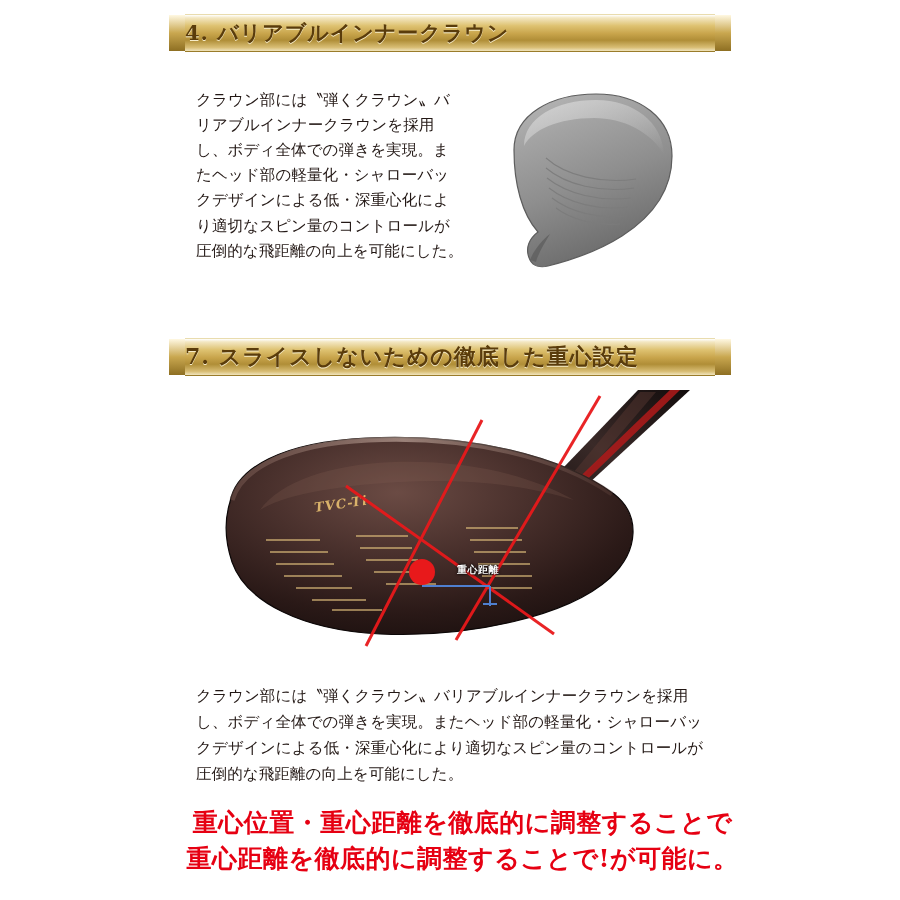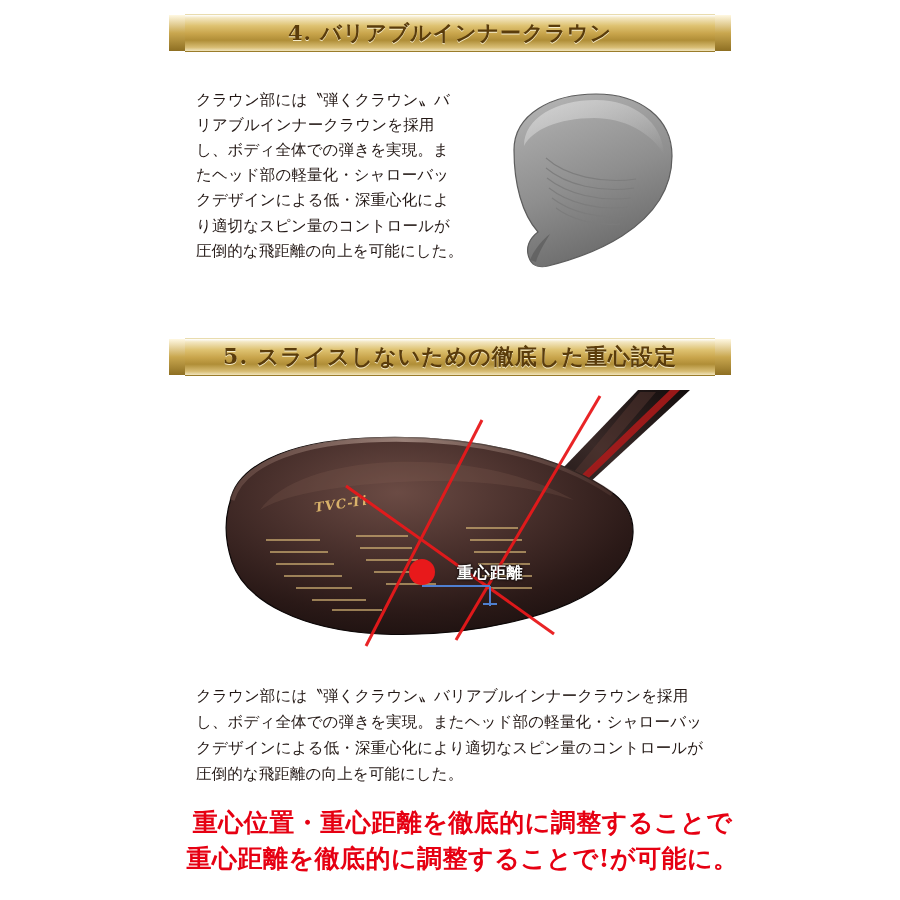--- a/index.html
+++ b/index.html
@@ -33,21 +33,21 @@
         #dec271 30%,
         #c8a44b 52%,
         #b08e37 70%,
         #d8bd74 90%,
         #f0e4bd 100%);
     border-top: 1px solid #e9dcae;
     border-bottom: 1px solid #9a7c2b;
     box-sizing: border-box;
     display: flex;
     align-items: center;
-    justify-content: center;
+    justify-content: flex-start;
   }
   .heading .bar-deco-l,
   .heading .bar-deco-r {
     position: absolute;
     top: 0;
     width: 16px;
     height: 100%;
     background: linear-gradient(to bottom, #fff8e2, #c9a74f 50%, #8e6f22);
   }
   .heading .bar-deco-l { left: -16px; }
@@ -98,21 +98,21 @@
     height: 280px;
     overflow: hidden;
   }
   .photo-svg { display: block; }
 
   
   .cg-label {
     position: absolute;
     left: 457px;
     top: 563px;
-    font-size: 16px;
+    font-size: 10px;
     font-weight: bold;
     color: #ffffff;
     letter-spacing: 0.5px;
     text-shadow: 0 0 3px rgba(0,0,0,0.9), 0 0 2px rgba(0,0,0,0.9);
     white-space: nowrap;
   }
 
   
   .sec5-text {
     position: absolute;
@@ -187,21 +187,21 @@
         <path d="M46,70 C66,88 102,96 136,91"></path>
       </g>
 
       <path d="M30,172 C34,162 42,152 50,146 C44,156 38,166 36,174 Z" fill="#5f5f5f" opacity="0.8"></path>
     </svg>
   </div>
 
   <div class="heading" id="heading-5">
     <span class="bar-deco-l"></span>
     <span class="bar-deco-r"></span>
-    <span class="heading-text">5. スライスしないための徹底した重心設定</span>
+    <span class="heading-text">7. スライスしないための徹底した重心設定</span>
   </div>
 
   <div class="photo">
     <svg class="photo-svg" width="560" height="280" viewBox="0 0 560 280">
       <defs>
         <radialGradient id="gHead" cx="0.42" cy="0.28" r="0.85">
           <stop offset="0%" stop-color="#6b4b44"></stop>
           <stop offset="38%" stop-color="#49302c"></stop>
           <stop offset="72%" stop-color="#2a1917"></stop>
           <stop offset="100%" stop-color="#150c0b"></stop>

